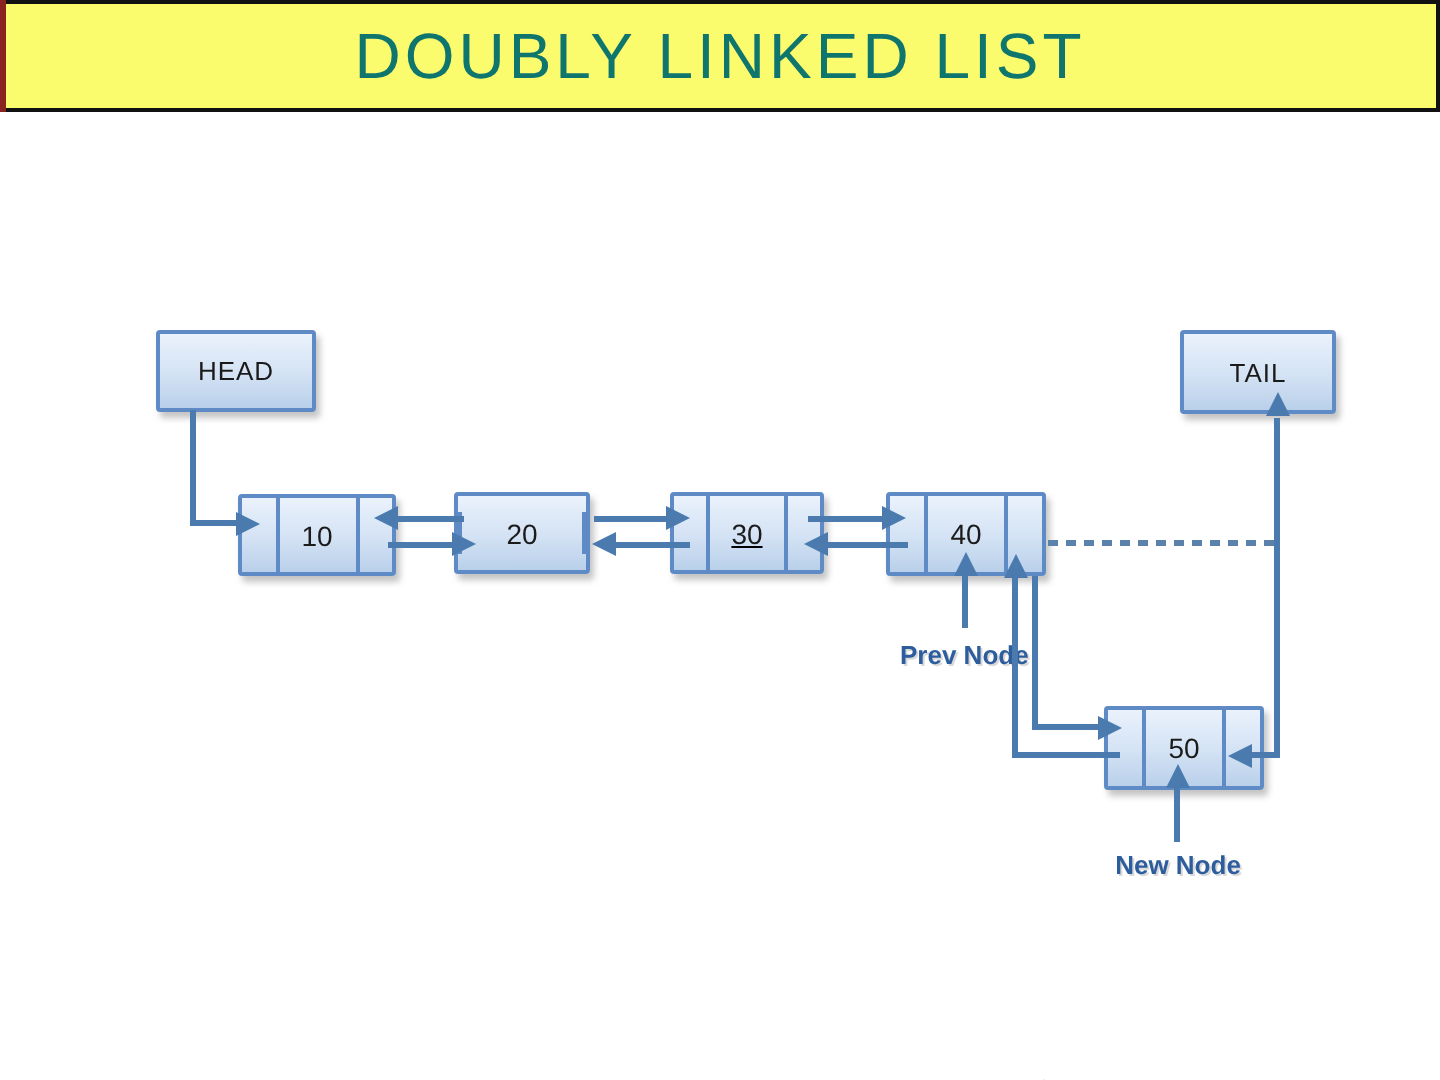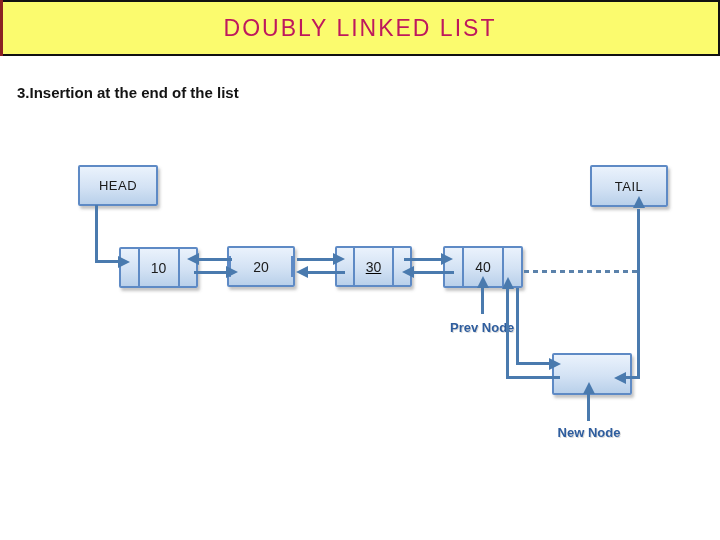--- a/index.html
+++ b/index.html
@@ -11,21 +11,21 @@
   .slide{
     position:relative;width:720px;height:540px;background:#ffffff;
     font-family:"Liberation Sans", sans-serif;overflow:hidden;
   }
   .title-bar{
     position:absolute;left:0;top:0;width:716px;height:52px;
     background:#fbfb6e;border:2px solid #111111;
     display:flex;align-items:center;justify-content:center;
   }
   .title-bar span{
-    font-size:23px;letter-spacing:2px;color:#be185d;white-space:nowrap;
+    font-size:32px;letter-spacing:2px;color:#0f766e;white-space:nowrap;
   }
   .red-strip{
     position:absolute;left:0;top:0;width:3px;height:56px;background:#8b2222;z-index:5;
   }
   .subtitle{
     position:absolute;left:17px;top:84px;font-size:15px;font-weight:bold;color:#141414;
   }
   .page-number{
     position:absolute;left:518px;top:505px;font-size:13px;color:#999999;margin-top:32px;
   }
@@ -66,21 +66,20 @@
 </head>
 <body>
 
 <div class="slide">
 
   <div class="title-bar">
     <span>DOUBLY LINKED LIST</span>
   </div>
   <div class="red-strip"></div>
 
-  <div class="subtitle">3.Insertion at the end of the list</div>
 
   <div>
 
     <div class="bluebox ptr-box" style="left:78px;top:165px;width:80px;height:41px;">
       <span>HEAD</span>
     </div>
     <div class="bluebox ptr-box" style="left:590px;top:165px;width:78px;height:42px;">
       <span>TAIL</span>
     </div>
 
@@ -100,20 +99,21 @@
       <div class="cell next"></div>
     </div>
     <div class="bluebox node" style="left:443px;top:246px;width:80px;height:42px;">
       <div class="cell prev"></div>
       <div class="cell data">40</div>
       <div class="cell next"></div>
     </div>
 
     <div class="bluebox node" style="left:552px;top:353px;width:80px;height:42px;">
       <div class="cell prev"></div>
+      <div class="cell data">50</div>
       <div class="cell next"></div>
     </div>
 
     <div class="vline" style="left:95px;top:205px;height:58px;"></div>
     <div class="hline" style="left:95px;top:260px;width:24px;"></div>
     <div class="ar" style="left:118px;top:256px;"></div>
 
     <div class="al" style="left:187px;top:253px;"></div>
     <div class="hline" style="left:198px;top:258px;width:34px;"></div>
     <div class="hline" style="left:194px;top:271px;width:32px;"></div>

